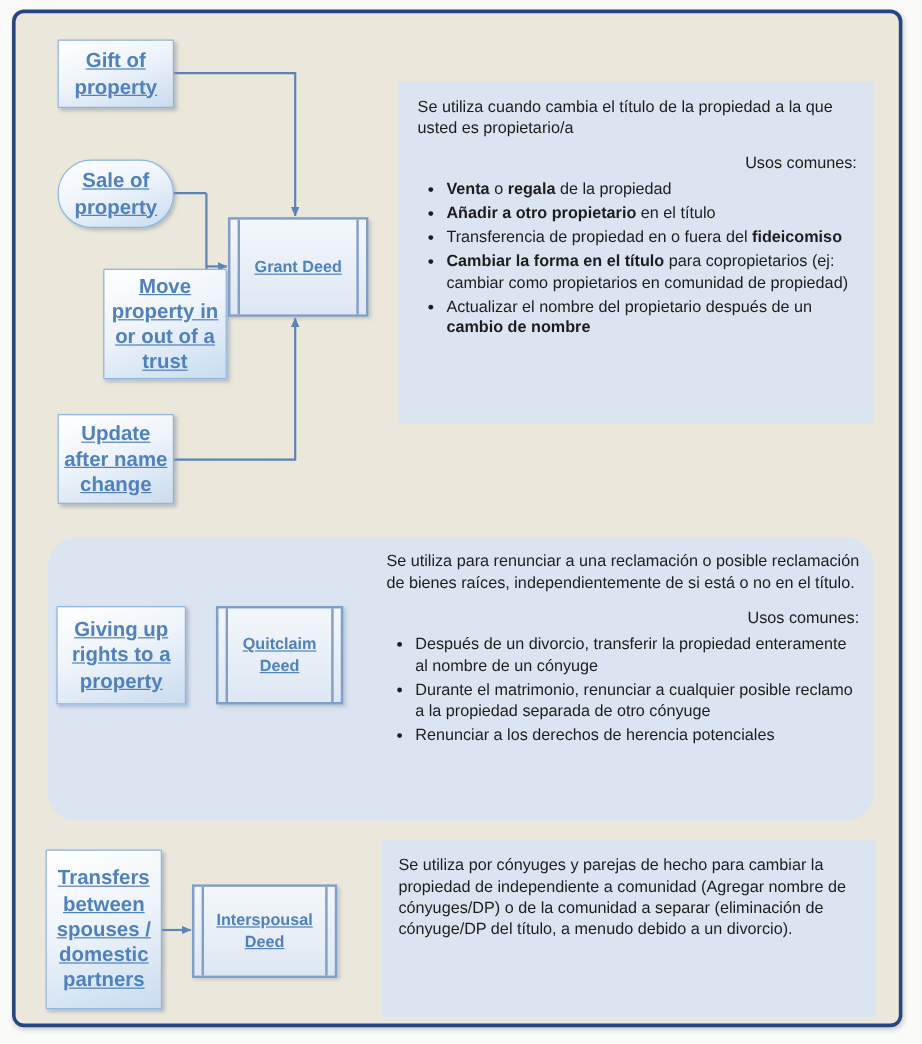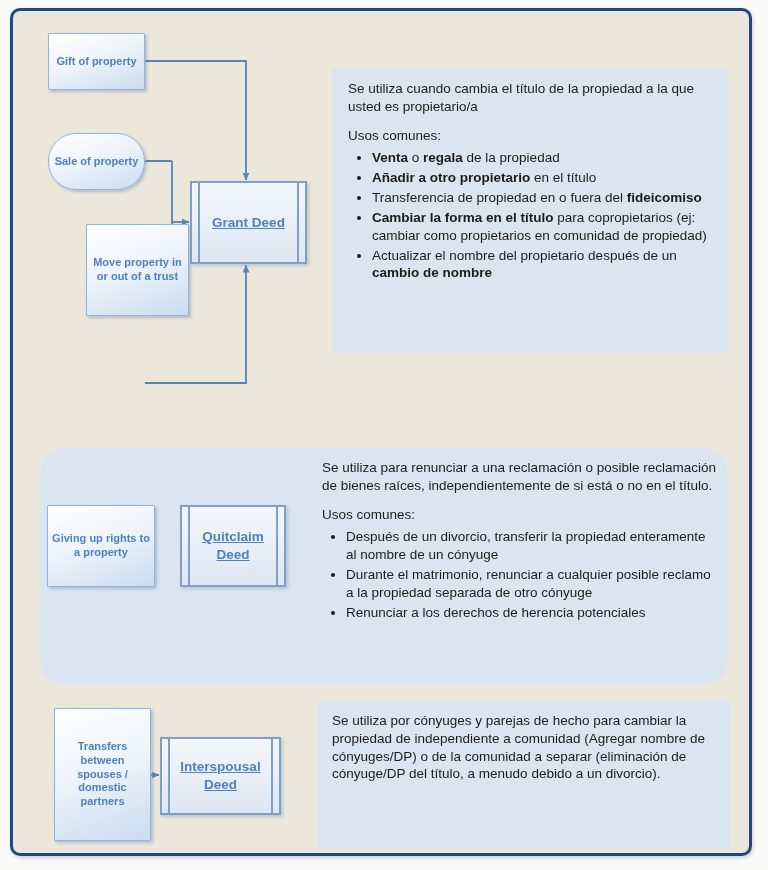--- a/index.html
+++ b/index.html
@@ -45,22 +45,23 @@
     align-items: center;
     justify-content: center;
     text-align: center;
     padding: 3px;
     background: linear-gradient(160deg, #ffffff 0%, #eef4fa 45%, #c9dcef 100%);
     border: 1px solid #8eb4e3;
     border-radius: 1px;
     box-shadow: 2px 2px 3px rgba(130,150,175,0.5);
     color: #4f81bd;
     font-weight: bold;
-    font-size: 11px;
+    font-size: 17px;
     line-height: 1.25;
+    text-decoration: underline;
   }
   .deed-box {
     position: absolute;
     box-sizing: border-box;
     display: flex;
     align-items: center;
     justify-content: center;
     text-align: center;
     padding: 4px 13px;
     background: linear-gradient(180deg, #f3f7fb 0%, #dde7f3 100%);
@@ -91,37 +92,37 @@
   .panel-text, .info-panel {
     font-size: 13.5px;
     color: #1c1c1c;
     line-height: 1.32;
   }
   .pad {
     padding: 12px 14px;
   }
   .intro { margin: 0 0 11px 0; }
   .intro-last { margin: 0; }
-  .uses { margin: 0 0 5px 0; }
+  .uses { margin: 0 0 5px 0; text-align: right; }
   ul.bullets { margin: 0; padding: 0 0 0 24px; }
   ul.bullets li { margin: 0 0 2px 0; }
   .b { font-weight: bold; }
 
   
   .pos-gift        { left: 48px;  top: 33px;  width: 97px;  height: 57px; }
   .pos-sale        { left: 48px;  top: 133px; width: 97px;  height: 57px; border-radius: 28px; }
   .pos-move        { left: 45px;  top: 224px; width: 103px; height: 92px; margin-left: 41px; }
   .pos-update      { left: 48px;  top: 345px; width: 97px;  height: 75px; }
   .pos-grant       { left: 190px; top: 181px; width: 117px; height: 83px; }
   .pos-toppanel    { left: 332px; top: 68px;  width: 396px; height: 285px; padding-left: 16px; }
   .pos-midpanel    { left: 40px;  top: 448px; width: 688px; height: 236px; border-radius: 23px; }
   .pos-midtext     { position: absolute; left: 282px; top: 11px; width: 394px; }
   .pos-giving      { left: 47px;  top: 505px; width: 108px; height: 82px; }
   .pos-quitclaim   { left: 180px; top: 505px; width: 106px; height: 82px; }
-  .pos-transfers   { left: 38px;  top: 708px; width: 97px;  height: 133px; margin-left: 16px; }
+  .pos-transfers   { left: 38px;  top: 708px; width: 97px;  height: 133px; }
   .pos-interspousal{ left: 160px; top: 737px; width: 121px; height: 78px; }
   .pos-bottompanel { left: 318px; top: 700px; width: 412px; height: 148px; }
 </style>
 </head>
 <body>
 
 <div class="canvas">
 
   <div class="frame"></div>
 
@@ -153,20 +154,23 @@
 
   <div class="src-box pos-gift">
     <span>Gift of property</span>
   </div>
   <div class="src-box pos-sale">
     <span>Sale of property</span>
   </div>
   <div class="src-box pos-move">
     <span>Move property in or out of a trust</span>
   </div>
+  <div class="src-box pos-update">
+    <span>Update after name change</span>
+  </div>
   <div class="deed-box pos-grant">
     <span>Grant Deed</span>
   </div>
 
   <div class="info-panel pos-midpanel">
     <div class="panel-text pos-midtext">
       <p class="intro">Se utiliza para renunciar a una reclamación o posible reclamación de bienes raíces, independientemente de si está o no en el título.</p>
       <p class="uses">Usos comunes:</p>
       <ul class="bullets">
           <li><span>Después de un divorcio, transferir la propiedad enteramente al nombre de un cónyuge</span></li>

